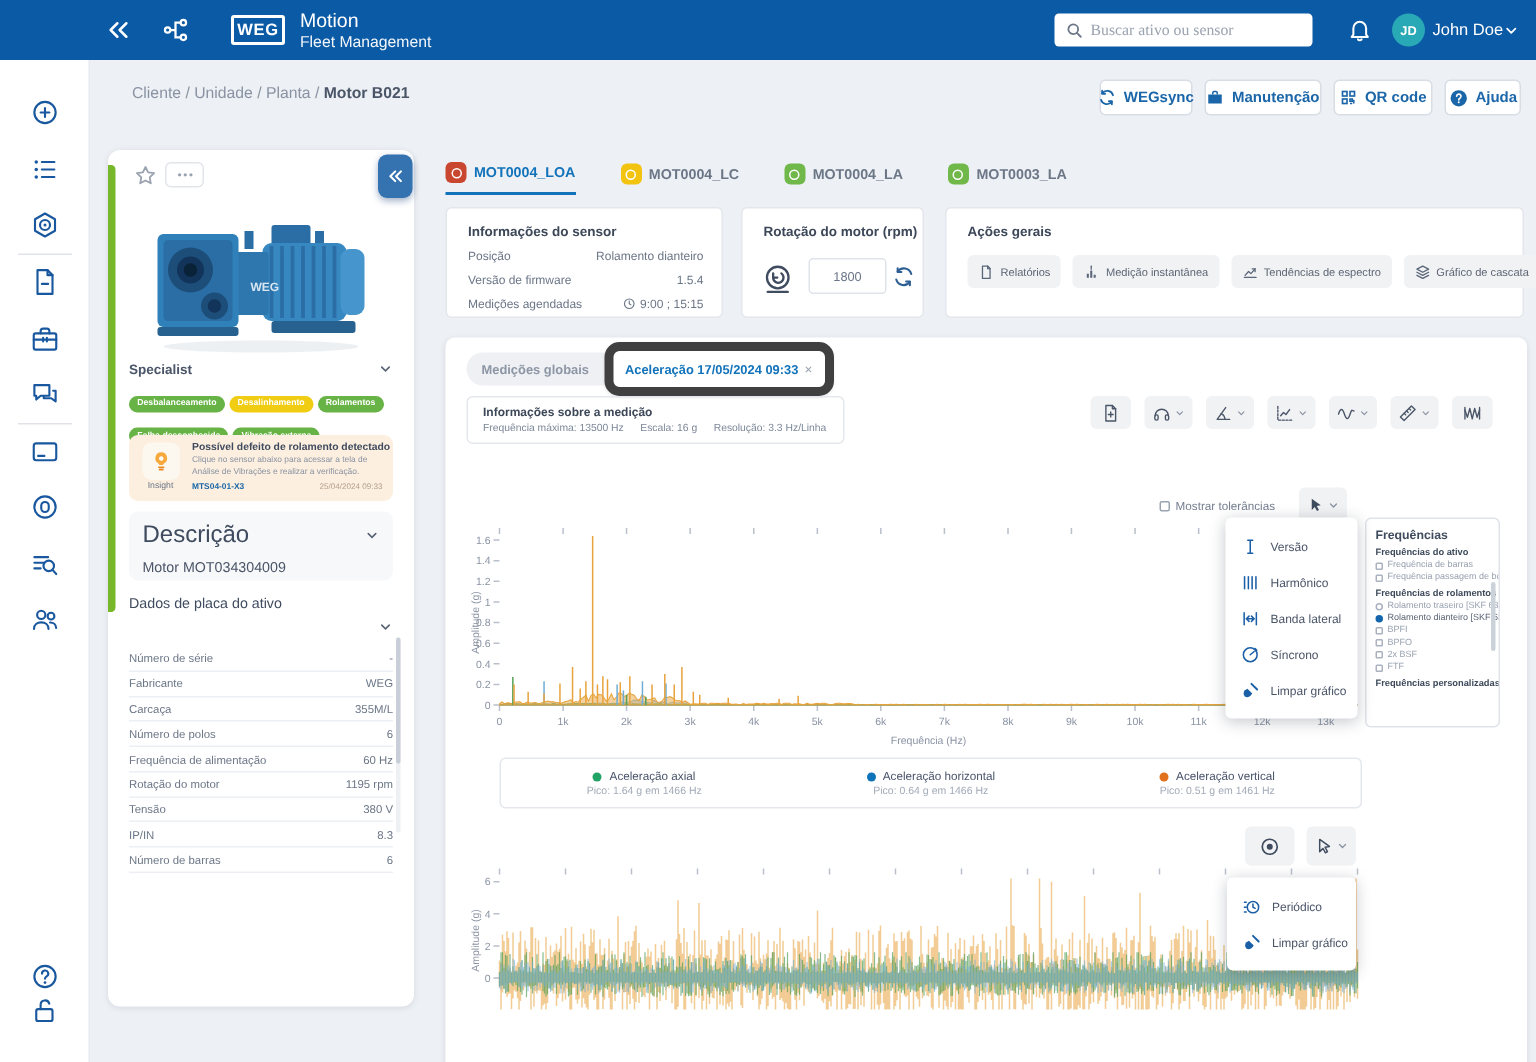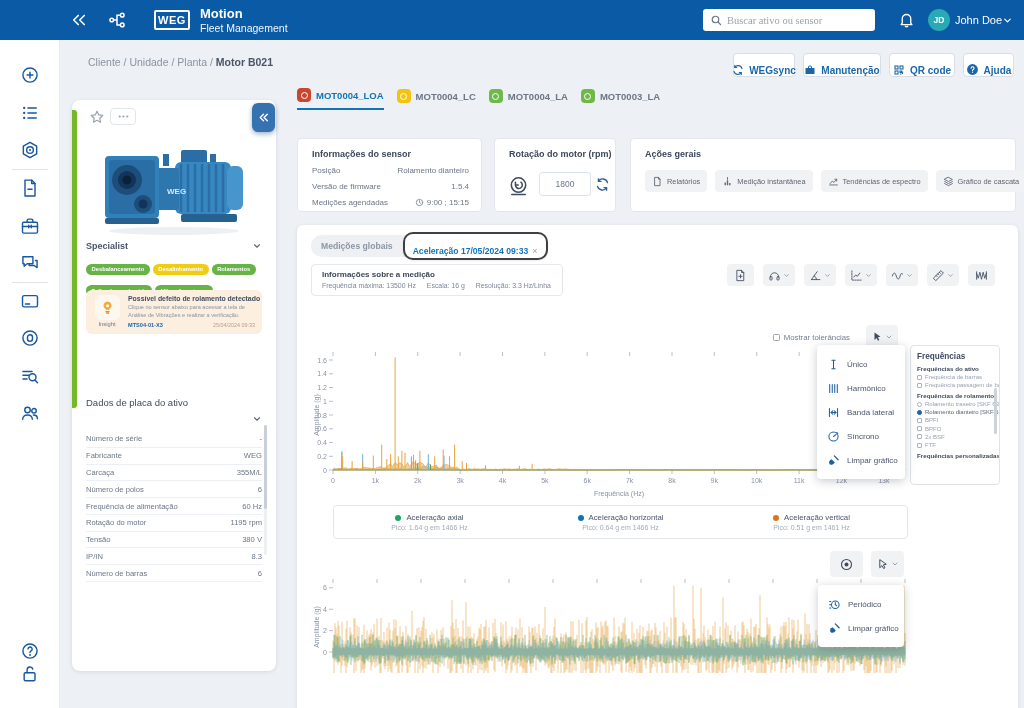--- a/index.html
+++ b/index.html
@@ -4,33 +4,33 @@
 <style>
 *{margin:0;padding:0;box-sizing:border-box}
 html,body{width:1024px;height:708px}
 body{font-family:"Liberation Sans","DejaVu Sans",sans-serif;background:#edf0f4;position:relative;overflow:hidden;color:#3f4b5e}
 .abs{position:absolute}
 .ic{display:inline-flex;align-items:center;justify-content:center}
 .ic svg{display:block}
 #header{position:absolute;left:0;top:0;width:1024px;height:40px;background:#0b5aa5;color:#fff;z-index:30}
 #logo-box{position:absolute;left:154px;top:10px;width:36px;height:20px;border:2px solid #fff;border-radius:2px;display:flex;align-items:center;justify-content:center;font-weight:bold;font-size:11px;letter-spacing:.5px}
 #prod{position:absolute;left:200px;top:6px;line-height:1.2}
-#prod .t1{font-size:13px;font-weight:bold}
+#prod .t1{font-size:13px;font-weight:normal}
 #prod .t2{font-size:10.5px;opacity:.95}
 #searchbox{position:absolute;left:703px;top:9px;width:172px;height:22px;background:#fff;border-radius:3px;display:flex;align-items:center;padding:0 7px;gap:5px}
 #searchbox input{border:none;outline:none;font-size:10.5px;color:#333;width:100%;font-family:Liberation Serif, serif}
 #searchbox input::placeholder{color:#9aa3b0}
 #avatar{position:absolute;left:928px;top:9px;width:22px;height:22px;border-radius:50%;background:#29a8b5;color:#fff;font-size:8.5px;font-weight:bold;display:flex;align-items:center;justify-content:center}
 #username{position:absolute;left:955px;top:14px;font-size:11px;white-space:nowrap}
 #sidebar{position:absolute;left:0;top:40px;width:60px;height:668px;background:#fff;border-right:1px solid #e7eaee;z-index:20}
 .side-ic{position:absolute;left:20px;width:20px;height:20px;color:#19579f}
 .side-div{position:absolute;left:12px;width:36px;height:1px;background:#dfe3e8}
 #breadcrumb{position:absolute;left:88px;top:56px;font-size:10.5px;color:#8a93a3}
 #breadcrumb b{color:#4a5568}
-.topbtn{position:absolute;top:53px;height:24px;background:#fff;border:1px solid #d9dee6;border-radius:4px;display:flex;align-items:flex-end;justify-content:center;gap:5px;font-size:10px;color:#1b66a8;font-weight:bold;padding:0 6px;white-space:nowrap}
+.topbtn{position:absolute;top:53px;height:24px;background:#fff;border:1px solid #d9dee6;border-radius:4px;display:flex;align-items:center;justify-content:center;gap:5px;font-size:10px;color:#1b66a8;font-weight:bold;padding:0 6px;white-space:nowrap}
 #lpanel{position:absolute;left:72px;top:100px;width:204px;height:571px;background:#fff;border-radius:8px;box-shadow:0 1px 4px rgba(25,40,70,.10)}
 #greenbar{position:absolute;left:0;top:10px;width:5px;height:298px;background:#76b82a;border-radius:0 3px 3px 0}
 #star{position:absolute;left:17px;top:9px}
 #dotsbtn{position:absolute;left:38px;top:8px;width:26px;height:17px;border:1px solid #e2e5ea;border-radius:4px;color:#9aa2b0;display:flex;align-items:center;justify-content:center}
 #collapsebtn{position:absolute;right:1px;top:3px;width:23px;height:29px;background:#3572b0;border-radius:6px;color:#fff;display:flex;align-items:center;justify-content:center;box-shadow:0 2px 5px rgba(20,60,120,.4)}
 #motorimg{position:absolute;left:25px;top:40px}
 .lsec{position:absolute;left:14px;width:176px}
 .lsec .sect{font-size:9px;font-weight:bold;color:#4a5568}
 .chev{color:#5a6474}
 .badge{display:inline-block;border-radius:8px;color:#fff;font-size:5.8px;font-weight:bold;padding:2.5px 5.5px;margin:0 3px 4px 0;white-space:nowrap}
@@ -42,35 +42,35 @@
 #insight .idesc{font-size:5.6px;color:#8a93a3;line-height:1.4}
 #insight .irow{display:flex;justify-content:space-between;margin-top:2px}
 #insight .ilink{font-size:5.6px;color:#1b66a8;font-weight:bold}
 #insight .idate{font-size:5.4px;color:#b4a08c}
 #descsec{position:absolute;left:14px;top:241px;width:176px;height:46px;background:#f7f8fa;border-radius:6px;padding:7px 9px}
 #descval{font-size:9.5px;color:#4a5568;margin-top:7px}
 #npsec{position:absolute;left:14px;top:297px;width:176px}
 .np-row{display:flex;justify-content:space-between;border-bottom:1px solid #eceff3;padding:3.4px 0;font-size:7.6px;color:#6b7687}
 #np-scroll{position:absolute;right:-5px;top:28px;width:3px;height:130px;background:#eef0f3;border-radius:2px}
 #np-thumb{position:absolute;right:0;top:0;width:3px;height:84px;background:#c9cfd8;border-radius:2px}
-#sensortabs{position:absolute;left:297px;top:88px;display:flex;gap:13px}
+#sensortabs{position:absolute;left:297px;top:108px;display:flex;gap:30px}
 .stab{display:flex;align-items:center;gap:5px;font-size:9.5px;font-weight:bold;color:#6b7687;padding-bottom:6px;white-space:nowrap}
 .stab.active{color:#1273ba;border-bottom:2px solid #1273ba}
 .sicon{width:14px;height:14px;border-radius:4px;display:flex;align-items:center;justify-content:center}
 .sicon i{display:block;width:7px;height:7px;border:1.6px solid #fff;border-radius:50%}
 .card{position:absolute;background:#fff;border:1px solid #e3e6eb;border-radius:4px}
 .cardtitle{position:absolute;left:14px;top:10px;font-size:9px;font-weight:bold;color:#3c4758;white-space:nowrap}
 .inforow{position:absolute;left:14px;right:12px;display:flex;justify-content:space-between;font-size:8px;color:#6b7687;white-space:nowrap}
 #acoesbtns{position:absolute;left:14px;top:31px;display:flex;gap:8px}
 .gbtn{height:22px;background:#f1f2f4;border-radius:4px;display:flex;align-items:center;gap:4px;padding:0 7px;font-size:7.4px;color:#5c6573;white-space:nowrap}
 .gbtn .ic{color:#5a6679}
 #mpanel{position:absolute;left:297px;top:225px;width:721px;height:516px;background:#fff;border-radius:6px;box-shadow:0 1px 4px rgba(25,40,70,.10)}
 #pills{position:absolute;left:14px;top:10px;width:236px;height:22px;background:#eef0f3;border-radius:11px;display:flex;align-items:center}
 #pill-global{font-size:8.6px;font-weight:bold;color:#8d96a5;padding:0 10px;white-space:nowrap}
-#pill-active{margin-left:auto;height:20px;background:#fff;border-radius:10px;border:2px solid #404040;display:flex;gap:4px;padding:12px 8px;font-size:8.6px;font-weight:bold;color:#1273ba;box-shadow:0 1px 2px rgba(0,0,0,.08);white-space:nowrap}
+#pill-active{margin-left:auto;height:20px;background:#fff;border-radius:10px;border:6px solid #404040;display:flex;align-items:center;gap:4px;padding:12px 8px;font-size:8.6px;font-weight:bold;color:#1273ba;box-shadow:0 1px 2px rgba(0,0,0,.08);white-space:nowrap}
 #pill-active .x{color:#9aa3b0;font-weight:normal;font-size:9px}
 #medinfo{position:absolute;left:14px;top:39px;width:252px;height:32px;border:1px solid #e4e7ec;border-radius:4px;padding:5px 10px}
 #medinfo .t{font-size:8px;font-weight:bold;color:#3c4758}
 #medinfo .r{display:flex;gap:11px;font-size:6.9px;color:#7c8798;margin-top:3px;white-space:nowrap}
 #toolbar{position:absolute;right:23px;top:39px;display:flex;gap:9px}
 .tbtn{height:22px;min-width:27px;background:#f1f2f4;border-radius:4px;display:flex;align-items:center;justify-content:center;gap:2px;padding:0 5px;color:#4a5568}
 #tolrow{position:absolute;left:0;top:100px;width:601px;display:flex;align-items:center;justify-content:flex-end;gap:10px}
 #tolrow .cb{width:7px;height:7px;border:1px solid #9aa3b0;border-radius:1.5px}
 #tolrow label{font-size:7.8px;color:#757f90;white-space:nowrap}
 #cursorbtn1{width:32px;height:24px;background:#f1f2f4;border-radius:4px;display:flex;align-items:center;justify-content:center;gap:2px;color:#3f4b5e;margin-left:6px}
@@ -336,20 +336,31 @@
       <span class="ilab">Insight</span>
     </div>
     <div style="flex:1;min-width:0">
       <div class="ititle">Possível defeito de rolamento detectado</div>
       <div class="idesc">Clique no sensor abaixo para acessar a tela de Análise de Vibrações e realizar a verificação.</div>
       <div class="irow">
         <span class="ilink">MTS04-01-X3</span>
         <span class="idate">25/04/2024 09:33</span>
       </div>
     </div>
+  </div>
+  <div id="descsec">
+    <div style="display:flex;justify-content:space-between;align-items:center">
+      <span class="sect">Descrição</span>
+      <span class="ic chev">
+          <svg width="10" height="10" viewBox="0 0 24 24" fill="none" stroke="currentColor" stroke-width="2.6" stroke-linecap="round">
+            <path d="M6 9l6 6 6-6"></path>
+          </svg>
+        </span>
+    </div>
+    <div id="descval">Motor MOT034304009</div>
   </div>
   <div id="npsec">
     <div style="display:flex;justify-content:space-between">
       <span class="sect" style="font-size:9.5px">Dados de placa do ativo</span>
     </div>
     <div style="text-align:right;margin:2px 0 3px"><span class="ic chev">
           <svg width="10" height="10" viewBox="0 0 24 24" fill="none" stroke="currentColor" stroke-width="2.6" stroke-linecap="round">
             <path d="M6 9l6 6 6-6"></path>
           </svg>
         </span></div>
@@ -763,21 +774,21 @@
       <path d="M21 70.9V80.4M22 57.9V80.2M23 57.9V80.0M24 68.2V82.2M25 59.5V85.3M26 60.1V84.0M27 70.2V84.2M28 59.0V78.1M29 71.6V78.6M30 67.2V80.5M31 70.8V77.8M32 70.3V79.6M33 71.6V83.7M34 67.6V80.6M35 69.4V84.4M36 63.2V86.1M37 69.5V77.8M38 59.5V77.8M39 57.9V87.9M40 70.6V80.6M41 68.0V80.1M42 70.8V82.2M43 61.0V85.4M44 68.3V80.4M45 70.0V79.8M46 59.2V80.1M47 65.5V77.8M48 70.6V78.2M49 70.9V77.7M50 57.9V83.8M51 71.4V85.3M52 63.7V87.4M53 62.4V85.8M54 65.6V81.6M55 66.9V82.5M56 69.9V83.5M57 66.1V78.8M58 59.7V78.2M59 66.9V85.6M60 65.6V78.2M61 57.9V79.5M62 68.4V82.2M63 63.5V79.5M64 60.9V77.8M65 60.5V78.8M66 62.5V78.1M67 67.2V87.4M68 62.9V86.4M69 71.1V86.0M70 70.8V78.1M71 71.1V79.0M72 66.2V78.9M73 68.4V86.2M74 71.7V77.8M75 63.8V77.8M76 71.7V83.8M77 67.7V82.3M78 62.6V77.7M79 69.0V78.5M80 63.6V77.9M81 65.2V78.8M82 69.9V84.9M83 69.7V77.7M84 71.7V79.7M85 59.2V86.0M86 69.6V79.2M87 67.8V83.5M88 67.3V83.2M89 66.8V79.6M90 63.2V87.5M91 59.1V81.3M92 67.7V81.8M93 69.6V82.6M94 66.1V80.8M95 71.5V77.7M96 59.3V84.1M97 69.5V77.7M98 59.3V85.7M99 63.3V78.9M100 71.7V77.8M101 67.7V83.3M102 62.4V77.8M103 65.0V82.5M104 57.9V81.3M105 71.2V78.5M106 64.3V77.9M107 67.4V78.1M108 60.1V81.1M109 71.8V79.3M110 71.2V82.2M111 71.1V83.0M112 64.7V78.0M113 64.2V84.3M114 67.2V79.7M115 61.2V81.3M116 71.7V87.6M117 67.6V81.4M118 57.9V81.0M119 67.2V77.7M120 66.2V85.1M121 71.7V79.0M122 71.6V85.4M123 66.4V86.7M124 69.3V86.8M125 71.6V77.8M126 67.8V87.8M127 64.8V77.7M128 68.3V85.2M129 61.9V78.0M130 57.9V86.5M131 66.7V81.0M132 61.8V77.8M133 67.2V80.6M134 60.1V80.3M135 71.1V79.6M136 60.6V80.0M137 62.9V81.3M138 70.0V80.6M139 67.3V81.6M140 67.8V80.3M141 60.5V80.8M142 67.3V86.9M143 64.7V84.8M144 69.4V78.4M145 67.7V87.0M146 71.7V85.4M147 60.5V87.2M148 69.9V86.8M149 64.4V86.6M150 71.7V79.3M151 71.4V77.9M152 61.9V86.3M153 70.8V77.7M154 61.6V80.4M155 71.5V81.2M156 71.0V86.9M157 61.2V81.4M158 61.9V79.8M159 62.5V82.2M160 71.1V85.9M161 61.8V87.9M162 66.5V80.3M163 70.1V78.5M164 69.8V80.8M165 64.0V81.8M166 69.0V83.8M167 69.1V80.3M168 68.2V86.3M169 71.7V84.1M170 63.6V87.2M171 68.0V78.4M172 61.7V85.6M173 63.7V83.6M174 66.5V85.5M175 63.0V78.1M176 70.8V82.9M177 68.6V84.2M178 71.7V78.4M179 67.5V80.7M180 64.3V79.0M181 70.5V79.6M182 59.3V77.7M183 60.2V79.2M184 61.9V77.7M185 59.2V81.5M186 70.4V79.4M187 71.5V78.1M188 71.8V84.9M189 59.8V77.9M190 67.9V80.1M191 71.8V82.6M192 70.2V80.1M193 70.4V86.0M194 68.8V81.6M195 67.2V79.8M196 67.6V83.8M197 71.0V83.4M198 69.6V80.7M199 67.2V79.1M200 61.1V78.0M201 71.8V86.3M202 61.7V84.9M203 57.9V80.7M204 57.9V79.0M205 70.1V77.9M206 70.3V86.3M207 61.4V78.0M208 70.8V82.5M209 71.1V84.5M210 65.1V79.1M211 60.9V77.9M212 71.5V81.2M213 57.9V84.5M214 68.9V80.4M215 71.3V86.0M216 67.3V79.1M217 69.8V83.3M218 70.0V86.2M219 70.2V86.9M220 69.1V79.0M221 59.0V86.2M222 71.4V81.5M223 63.0V78.1M224 65.8V77.8M225 71.2V81.1M226 67.5V79.0M227 69.3V81.6M228 60.9V85.5M229 61.5V84.3M230 65.9V81.2M231 63.2V83.6M232 70.8V83.0M233 70.3V85.1M234 62.2V79.7M235 57.9V85.7M236 70.0V80.7M237 66.0V83.6M238 59.0V79.1M239 64.1V78.0M240 66.7V87.2M241 66.3V81.0M242 69.0V79.9M243 67.8V86.3M244 59.9V77.7M245 61.1V77.7M246 64.8V77.7M247 71.7V79.1M248 67.4V83.2M249 60.1V78.7M250 71.7V84.0M251 63.9V86.0M252 71.3V83.9M253 65.2V78.5M254 57.9V79.7M255 71.8V79.2M256 60.7V81.3M257 60.7V78.6M258 59.6V87.7M259 60.0V78.0M260 68.3V77.7M261 64.1V79.5M262 70.4V84.0M263 63.4V86.8M264 62.0V78.4M265 71.1V80.5M266 71.4V81.2M267 70.3V84.1M268 68.7V78.6M269 65.1V79.6M270 68.0V82.8M271 57.9V78.5M272 71.6V80.5M273 71.8V81.6M274 61.2V78.5M275 71.8V84.8M276 65.3V77.8M277 64.2V78.9M278 60.1V83.7M279 67.1V77.9M280 71.1V82.8M281 71.8V78.5M282 71.0V83.7M283 57.9V81.1M284 60.6V78.5M285 64.6V84.8M286 67.5V78.0M287 71.5V83.8M288 63.1V82.0M289 60.6V84.8M290 67.8V83.1M291 69.1V85.4M292 57.9V78.6M293 71.8V77.7M294 60.5V80.7M295 71.7V84.5M296 64.3V82.9M297 70.2V80.1M298 66.7V83.3M299 67.0V84.2M300 66.2V83.5M301 60.6V81.4M302 64.6V81.0M303 71.3V84.7M304 71.5V86.8M305 71.6V79.5M306 59.4V79.3M307 59.7V83.7M308 62.3V85.0M309 62.6V78.5M310 61.0V81.9M311 66.1V82.8M312 71.6V78.6M313 70.3V80.7M314 57.9V86.7M315 64.8V86.1M316 69.0V84.6M317 61.7V83.7M318 67.7V83.1M319 68.0V79.7M320 70.6V82.2M321 63.7V78.9M322 65.1V87.2M323 65.6V86.9M324 62.3V78.4M325 70.0V77.9M326 71.5V82.8M327 68.1V85.6M328 67.4V82.1M329 62.1V78.4M330 62.8V81.4M331 59.0V78.6M332 63.6V80.4M333 60.3V80.8M334 59.1V83.6M335 67.0V82.6M336 59.2V79.8M337 66.2V79.8M338 68.2V80.9M339 67.5V80.9M340 66.8V79.2M341 70.1V87.1M342 57.9V78.5M343 69.7V83.2M344 70.5V85.0M345 71.4V77.7M346 57.9V78.4M347 71.3V78.0M348 67.9V84.4M349 67.5V83.5M350 69.7V78.0M351 69.9V78.1M352 70.8V85.4M353 67.2V86.7M354 71.3V86.5M355 63.5V86.1M356 71.3V78.2M357 60.3V86.2M358 64.6V80.6M359 62.7V79.0M360 71.5V85.9M361 68.3V81.7M362 68.0V78.5M363 71.4V83.3M364 70.1V83.6M365 71.8V85.0M366 71.4V81.1M367 59.6V86.2M368 59.0V80.2M369 70.0V82.9M370 59.0V78.0M371 71.7V79.8M372 57.9V85.9M373 63.6V82.2M374 60.2V82.4M375 71.3V78.1M376 64.4V78.0M377 57.9V86.0M378 65.4V77.9M379 68.1V78.6M380 66.3V77.7M381 71.2V81.8M382 64.9V82.1M383 66.8V86.1M384 68.9V79.6M385 71.2V82.4M386 69.5V77.7M387 67.7V81.4M388 64.6V83.9M389 69.2V81.0M390 67.6V79.8M391 71.7V85.1M392 63.7V80.3M393 65.7V85.0M394 68.6V77.8M395 69.7V83.9M396 69.9V83.7M397 62.8V80.8M398 57.9V79.5M399 57.9V79.4M400 71.1V78.6M401 63.0V86.7M402 63.0V84.8M403 71.7V80.1M404 61.8V84.6M405 65.6V86.0M406 67.7V84.6M407 68.4V81.7M408 60.9V81.1M409 69.3V80.5M410 66.7V77.8M411 66.7V80.0M412 69.0V83.1M413 69.8V80.5M414 71.4V77.8M415 65.1V78.8M416 66.7V81.5M417 69.9V84.4M418 57.9V83.1M419 71.4V80.1M420 65.1V77.8M421 71.3V77.7M422 65.2V79.9M423 65.6V79.3M424 68.0V85.0M425 66.6V84.3M426 67.0V79.9M427 70.7V78.6M428 71.5V79.7M429 70.0V80.1M430 57.9V78.0M431 71.7V87.8M432 61.6V85.1M433 61.1V87.7M434 57.9V78.2M435 69.9V78.7M436 61.5V81.2M437 71.1V78.9M438 70.4V86.9M439 59.4V77.8M440 65.8V84.7M441 71.3V85.3M442 60.2V84.7M443 66.6V85.6M444 69.6V80.8M445 70.1V79.0M446 57.9V84.3M447 57.9V83.9M448 70.2V81.2M449 59.4V85.6M450 60.6V83.9M451 67.9V86.5M452 60.3V77.8M453 66.8V83.3M454 63.4V82.5M455 57.9V79.5M456 68.6V83.3M457 64.4V83.6M458 68.3V78.7M459 71.5V81.9M460 67.3V79.2M461 68.4V85.9M462 61.9V80.5M463 59.4V86.0M464 70.6V78.6M465 71.5V78.1M466 70.6V82.6M467 66.5V77.7M468 71.3V78.1M469 59.7V79.7M470 71.5V85.2M471 71.4V82.1M472 70.0V78.1M473 65.8V82.2M474 62.7V86.2M475 61.7V86.7M476 71.3V82.5M477 60.8V82.1M478 70.0V80.2M479 71.7V82.3M480 63.6V79.4M481 62.2V87.4M482 57.9V79.7M483 70.4V82.7M484 62.2V82.9M485 67.1V77.9M486 70.9V84.1M487 71.5V84.0M488 64.0V81.6M489 57.9V81.2M490 67.9V77.8M491 71.1V85.2M492 67.9V77.9M493 71.1V84.5M494 67.7V86.5M495 67.8V84.5M496 69.6V78.2M497 66.4V78.6M498 67.6V83.0M499 70.6V83.2M500 64.6V79.0M501 70.6V77.7M502 71.6V78.2M503 65.5V84.3M504 71.6V78.8M505 70.2V83.9M506 57.9V83.6M507 57.9V81.1M508 69.3V79.0M509 69.7V83.2M510 70.4V83.5M511 64.2V82.7M512 70.4V83.4M513 70.4V84.0M514 71.5V80.1M515 68.3V82.8M516 71.7V85.3M517 60.1V80.2M518 70.7V79.9M519 69.7V78.2M520 71.8V79.5M521 67.5V83.8M522 63.8V77.8M523 65.9V79.8M524 70.7V79.4M525 57.9V84.1M526 62.4V81.1M527 67.6V85.7M528 57.9V78.5M529 71.3V82.4M530 71.7V78.0M531 61.5V77.8M532 69.4V77.9M533 63.9V81.3M534 69.1V78.5M535 70.8V81.7M536 63.2V86.2M537 59.6V79.8M538 68.4V82.6M539 65.9V86.8M540 61.9V83.6M541 59.4V85.3M542 70.3V78.3M543 68.7V78.5M544 65.3V80.1M545 57.9V84.6M546 71.3V81.0M547 64.0V85.7M548 64.1V79.0M549 67.6V87.1M550 67.4V87.0M551 66.4V82.2M552 68.0V79.1M553 66.2V77.7M554 70.1V80.4M555 69.4V83.5M556 64.2V78.2M557 63.9V79.1M558 71.3V82.6M559 63.4V79.9M560 60.5V78.0M561 65.2V77.7M562 62.7V82.2M563 65.7V87.4M564 71.6V87.6M565 71.4V80.3M566 60.9V77.8M567 66.6V82.1M568 66.8V80.4M569 65.9V87.3M570 66.4V77.8M571 66.3V78.0M572 71.3V80.5M573 70.9V79.6M574 68.6V78.4M575 67.3V79.8M576 69.4V78.2M577 69.7V77.7M578 70.8V79.2M579 71.8V82.3M580 57.9V84.4M581 70.4V79.9M582 65.2V81.3M583 70.7V78.6M584 61.2V79.2M585 71.7V78.8M586 63.8V80.9M587 67.1V79.2M588 66.0V86.7M589 64.9V79.5M590 69.1V81.2M591 70.4V85.3M592 68.8V85.2M593 64.3V82.0" stroke="#55a058" stroke-width="0.8" fill="none" stroke-opacity="0.7"></path>
       <path d="M21 71.7V81.8M22 65.2V82.8M23 70.2V79.8M24 66.2V82.1M25 70.9V79.9M26 68.5V84.3M27 66.4V78.9M28 67.6V77.8M29 70.5V79.5M30 62.2V78.1M31 63.1V77.8M32 70.2V77.7M33 70.2V77.9M34 67.9V81.3M35 64.5V80.4M36 63.0V82.6M37 67.6V80.4M38 65.0V81.4M39 65.6V79.3M40 64.5V84.0M41 67.1V78.3M42 71.0V78.7M43 64.1V78.0M44 69.0V83.1M45 68.3V78.0M46 67.1V83.3M47 66.6V78.5M48 67.0V81.3M49 70.8V78.6M50 67.1V78.6M51 71.8V80.6M52 70.3V81.0M53 71.8V77.9M54 62.2V82.1M55 71.0V84.4M56 67.0V78.6M57 70.1V81.3M58 68.8V81.5M59 71.6V77.7M60 71.2V79.2M61 70.0V77.8M62 64.2V85.1M63 63.0V77.7M64 67.2V85.3M65 71.6V81.3M66 68.3V78.3M67 63.5V78.1M68 70.7V80.4M69 68.6V77.9M70 71.5V78.4M71 68.5V79.4M72 68.0V78.6M73 65.9V82.9M74 68.3V79.2M75 69.9V84.0M76 68.3V83.2M77 67.9V79.8M78 65.0V84.5M79 71.0V79.4M80 62.2V83.6M81 66.8V77.8M82 71.3V80.9M83 68.4V82.8M84 67.2V80.9M85 66.7V80.3M86 69.9V79.3M87 71.7V85.3M88 67.6V80.3M89 71.0V82.7M90 62.8V81.0M91 66.8V79.1M92 71.3V77.7M93 71.0V77.7M94 62.2V77.9M95 64.7V79.2M96 65.0V83.8M97 71.7V80.2M98 68.3V80.2M99 66.4V85.3M100 68.4V78.9M101 71.5V84.8M102 63.2V80.5M103 65.9V78.1M104 70.4V84.5M105 65.5V78.2M106 71.3V84.1M107 65.5V84.7M108 70.6V78.4M109 65.5V77.8M110 71.2V78.5M111 70.0V80.8M112 63.5V84.7M113 71.3V78.0M114 67.5V81.3M115 70.2V79.6M116 68.9V79.1M117 71.7V78.4M118 69.9V77.8M119 68.1V84.7M120 69.4V82.9M121 71.5V78.0M122 68.7V78.0M123 67.8V77.8M124 70.0V82.3M125 71.8V78.3M126 63.5V80.7M127 64.3V80.7M128 70.7V80.3M129 71.5V80.6M130 62.2V78.1M131 70.8V79.6M132 70.0V82.9M133 70.5V80.2M134 65.0V78.7M135 70.6V79.0M136 70.8V79.2M137 62.5V82.7M138 71.8V78.5M139 71.7V78.1M140 71.6V82.4M141 67.7V78.3M142 69.5V78.7M143 71.7V84.8M144 69.8V77.9M145 62.4V85.0M146 70.0V78.7M147 70.0V77.7M148 68.0V84.3M149 64.7V84.8M150 64.7V84.6M151 62.2V78.2M152 66.9V80.4M153 70.9V78.7M154 70.9V77.7M155 67.3V83.0M156 71.0V83.8M157 64.5V78.7M158 62.2V82.1M159 68.1V80.9M160 68.7V77.7M161 71.7V80.5M162 69.1V84.9M163 70.2V83.6M164 66.3V78.1M165 70.5V77.9M166 70.0V81.5M167 70.0V82.0M168 71.3V83.9M169 71.5V79.8M170 66.0V80.4M171 66.4V81.3M172 62.9V82.2M173 68.6V82.2M174 63.3V78.4M175 68.2V77.8M176 70.7V77.9M177 65.9V77.7M178 64.8V77.7M179 66.7V78.0M180 71.0V84.1M181 68.2V78.2M182 62.2V78.9M183 66.0V80.9M184 67.0V80.3M185 62.2V80.4M186 69.3V77.8M187 68.9V82.9M188 67.0V77.7M189 64.1V77.8M190 71.8V84.1M191 67.7V82.8M192 70.1V82.0M193 70.3V78.6M194 67.9V80.2M195 63.6V79.9M196 64.9V83.7M197 71.4V83.0M198 71.0V77.9M199 62.2V77.9M200 68.4V79.2M201 69.9V83.7M202 66.4V78.3M203 69.9V78.1M204 68.0V79.8M205 71.7V78.3M206 65.4V82.2M207 62.6V78.8M208 66.6V78.8M209 67.3V77.7M210 67.7V82.6M211 71.7V82.6M212 67.9V78.7M213 69.2V78.1M214 70.7V78.1M215 71.7V80.5M216 70.8V84.1M217 63.0V77.8M218 68.3V79.0M219 67.8V78.9M220 70.9V82.2M221 66.2V81.9M222 62.2V79.3M223 71.5V79.2M224 69.0V77.8M225 68.3V82.5M226 64.4V81.3M227 69.1V83.4M228 71.7V79.5M229 71.4V85.4M230 66.5V82.2M231 67.6V78.0M232 64.7V84.0M233 62.2V80.3M234 71.7V78.6M235 68.5V81.9M236 71.3V78.5M237 71.4V81.6M238 71.8V77.8M239 64.0V82.3M240 66.1V84.6M241 68.7V78.9M242 63.0V79.7M243 69.5V83.4M244 68.1V82.6M245 71.1V77.8M246 63.8V79.7M247 66.7V82.0M248 71.6V83.4M249 71.6V80.0M250 69.6V78.2M251 65.2V81.6M252 71.1V77.8M253 66.1V84.0M254 70.0V79.1M255 70.8V81.0M256 66.7V78.4M257 70.2V83.2M258 71.8V79.0M259 64.4V83.0M260 69.5V84.2M261 62.2V80.8M262 69.9V77.8M263 68.1V80.6M264 69.7V77.7M265 70.6V79.9M266 71.5V80.5M267 69.4V83.1M268 71.7V80.8M269 71.2V78.6M270 71.5V83.2M271 69.8V85.0M272 68.9V81.7M273 71.3V84.4M274 71.5V79.3M275 66.5V79.0M276 70.8V83.8M277 67.1V77.9M278 65.4V80.9M279 69.1V78.5M280 71.7V77.9M281 71.8V77.8M282 70.9V78.4M283 65.9V80.7M284 70.0V77.7M285 71.7V82.3M286 62.2V79.7M287 71.8V78.7M288 69.6V78.1M289 70.5V80.3M290 69.9V81.5M291 71.6V78.9M292 71.3V78.7M293 65.0V82.6M294 69.1V82.2M295 62.2V79.3M296 67.6V82.0M297 70.4V83.3M298 69.7V84.1M299 71.1V78.5M300 71.6V79.2M301 70.1V77.8M302 68.4V77.9M303 69.0V82.6M304 67.2V81.1M305 67.7V79.1M306 68.2V78.7M307 64.3V83.8M308 71.2V77.9M309 66.0V82.0M310 70.0V77.8M311 64.9V84.3M312 63.2V82.6M313 70.4V78.3M314 70.2V82.2M315 70.3V80.2M316 71.0V80.0M317 70.1V77.8M318 64.4V78.2M319 65.4V80.7M320 67.7V79.0M321 69.6V80.8M322 70.5V77.9M323 71.6V82.6M324 65.1V78.8M325 69.5V79.5M326 64.3V79.7M327 71.7V78.4M328 65.1V81.0M329 71.7V79.1M330 67.0V80.5M331 62.7V83.3M332 71.4V81.8M333 67.5V79.9M334 67.4V82.9M335 63.7V79.4M336 66.5V78.4M337 70.5V78.7M338 62.9V85.3M339 71.1V78.8M340 68.3V81.2M341 69.7V82.4M342 64.3V79.3M343 71.8V81.1M344 64.2V78.4M345 69.2V81.2M346 70.8V84.5M347 67.7V77.8M348 66.4V80.7M349 66.2V78.2M350 68.7V79.4M351 63.2V84.8M352 67.8V80.2M353 71.8V78.0M354 65.8V77.7M355 66.0V79.2M356 71.4V82.9M357 65.4V77.8M358 69.6V79.4M359 70.0V82.6M360 67.2V83.9M361 70.0V81.3M362 62.2V83.5M363 64.0V78.1M364 71.7V79.1M365 65.8V78.3M366 68.2V78.5M367 67.8V82.3M368 70.7V77.7M369 71.4V84.4M370 64.3V77.7M371 71.5V77.9M372 71.2V82.2M373 66.5V78.5M374 64.6V81.0M375 68.4V79.2M376 71.7V83.0M377 67.9V79.0M378 70.0V81.5M379 71.6V77.9M380 68.0V79.8M381 71.4V80.4M382 69.3V77.9M383 63.0V79.1M384 69.4V84.3M385 71.5V82.5M386 66.5V78.2M387 69.2V84.8M388 71.6V82.2M389 62.2V82.3M390 63.8V77.7M391 64.7V79.5M392 66.9V83.5M393 68.2V80.1M394 71.5V78.0M395 68.9V82.1M396 62.2V84.3M397 68.8V84.1M398 70.4V78.5M399 68.7V85.3M400 64.9V83.6M401 64.1V83.0M402 71.1V78.6M403 63.1V81.8M404 65.7V84.0M405 71.0V78.1M406 62.2V79.8M407 65.6V80.4M408 71.5V83.9M409 69.7V78.9M410 66.0V80.8M411 63.3V84.9M412 68.0V83.4M413 69.8V77.7M414 64.5V77.7M415 70.4V78.3M416 69.1V84.6M417 64.7V80.1M418 71.8V81.4M419 66.6V81.5M420 68.7V84.9M421 68.7V79.0M422 71.3V84.4M423 63.7V81.4M424 65.4V77.9M425 65.7V85.0M426 62.7V77.7M427 70.2V83.5M428 71.6V78.8M429 63.9V83.5M430 71.5V78.2M431 71.8V80.0M432 65.3V78.1M433 67.8V82.1M434 69.6V78.4M435 71.2V82.5M436 66.5V84.4M437 69.7V79.9M438 68.2V80.0M439 70.7V84.1M440 69.5V77.7M441 69.2V82.1M442 69.6V79.3M443 66.6V84.7M444 62.2V85.0M445 69.6V78.4M446 68.4V80.7M447 70.4V82.1M448 65.9V78.4M449 66.8V80.2M450 63.5V82.5M451 63.0V85.2M452 63.3V78.0M453 71.5V79.4M454 63.8V82.2M455 67.0V77.7M456 62.2V80.6M457 66.6V80.7M458 69.5V79.8M459 68.6V81.1M460 71.7V77.7M461 62.5V78.5M462 64.8V85.1M463 71.1V78.2M464 64.6V80.2M465 66.9V85.2M466 67.5V85.0M467 62.2V80.0M468 68.5V80.8M469 70.1V79.1M470 67.1V84.5M471 71.7V81.2M472 66.4V78.5M473 62.9V77.9M474 68.5V78.2M475 62.2V78.6M476 64.1V81.3M477 66.7V77.7M478 71.0V82.1M479 71.8V80.9M480 64.3V79.4M481 62.2V78.1M482 69.0V79.6M483 71.5V85.0M484 67.2V83.3M485 68.5V78.9M486 71.0V82.0M487 70.1V83.7M488 64.4V82.3M489 69.1V79.1M490 71.5V81.3M491 68.1V80.0M492 62.3V80.7M493 63.2V79.1M494 71.5V79.2M495 69.9V79.7M496 65.0V82.7M497 69.1V81.2M498 62.9V81.2M499 70.9V79.6M500 66.1V84.9M501 62.5V79.9M502 71.5V77.7M503 70.5V79.0M504 63.6V77.7M505 71.2V80.5M506 62.4V78.2M507 66.5V77.8M508 66.1V84.8M509 70.5V83.6M510 70.1V80.3M511 71.3V78.9M512 62.5V78.9M513 63.0V80.8M514 63.7V79.1M515 70.9V79.4M516 62.2V79.6M517 71.8V78.4M518 69.8V81.5M519 67.8V82.9M520 70.8V84.3M521 71.7V83.0M522 71.4V80.9M523 62.4V78.1M524 66.1V77.7M525 68.9V78.6M526 71.5V80.0M527 68.9V82.3M528 64.4V78.2M529 67.8V81.9M530 71.0V81.3M531 71.0V77.9M532 62.9V78.3M533 65.9V83.6M534 68.2V83.1M535 64.3V80.2M536 71.2V77.7M537 67.1V80.4M538 68.0V79.6M539 64.3V77.7M540 62.5V77.9M541 69.4V82.7M542 65.4V79.7M543 65.6V77.9M544 63.3V80.2M545 71.3V84.0M546 64.8V77.8M547 63.6V83.2M548 65.0V81.2M549 71.7V82.9M550 71.5V84.0M551 71.5V80.9M552 71.0V79.4M553 63.9V77.8M554 64.7V77.8M555 67.6V77.9M556 64.4V81.7M557 65.9V82.8M558 71.8V83.1M559 71.7V82.6M560 68.8V79.7M561 62.2V81.6M562 70.2V78.6M563 71.5V85.2M564 67.7V80.2M565 67.7V78.6M566 65.3V81.4M567 67.8V78.0M568 71.5V84.4M569 70.9V82.5M570 62.2V85.1M571 62.3V80.8M572 71.4V84.3M573 71.7V82.7M574 69.3V83.8M575 62.6V81.8M576 71.4V84.2M577 66.2V80.3M578 66.0V78.9M579 70.2V79.0M580 62.9V82.3M581 64.3V80.2M582 62.2V79.3M583 68.8V84.2M584 65.5V85.1M585 71.4V82.3M586 71.0V81.5M587 71.5V77.7M588 68.3V84.7M589 62.5V77.8M590 66.6V82.8M591 62.6V84.0M592 71.5V78.7M593 71.0V77.8" stroke="#6fadd6" stroke-width="0.8" fill="none" stroke-opacity="0.6"></path>
     </svg>
   <div class="menu" id="menu1">
       <div class="mitem">
         <span class="ic">
           <svg width="13" height="13" viewBox="0 0 24 24" fill="none" stroke="#1b5fa6" stroke-width="1.9" stroke-linecap="round" stroke-linejoin="round">
             <path d="M9 4h6M12 4v16M9 20h6"></path>
           </svg>
         </span>
-        <span>Único</span>
+        <span>Versão</span>
       </div>
       <div class="mitem">
         <span class="ic">
           <svg width="13" height="13" viewBox="0 0 24 24" fill="none" stroke="#1b5fa6" stroke-width="1.9" stroke-linecap="round" stroke-linejoin="round">
             <path d="M5 4.5v15M9.7 4.5v15M14.3 4.5v15M19 4.5v15"></path>
           </svg>
         </span>
         <span>Harmônico</span>
       </div>
       <div class="mitem">

